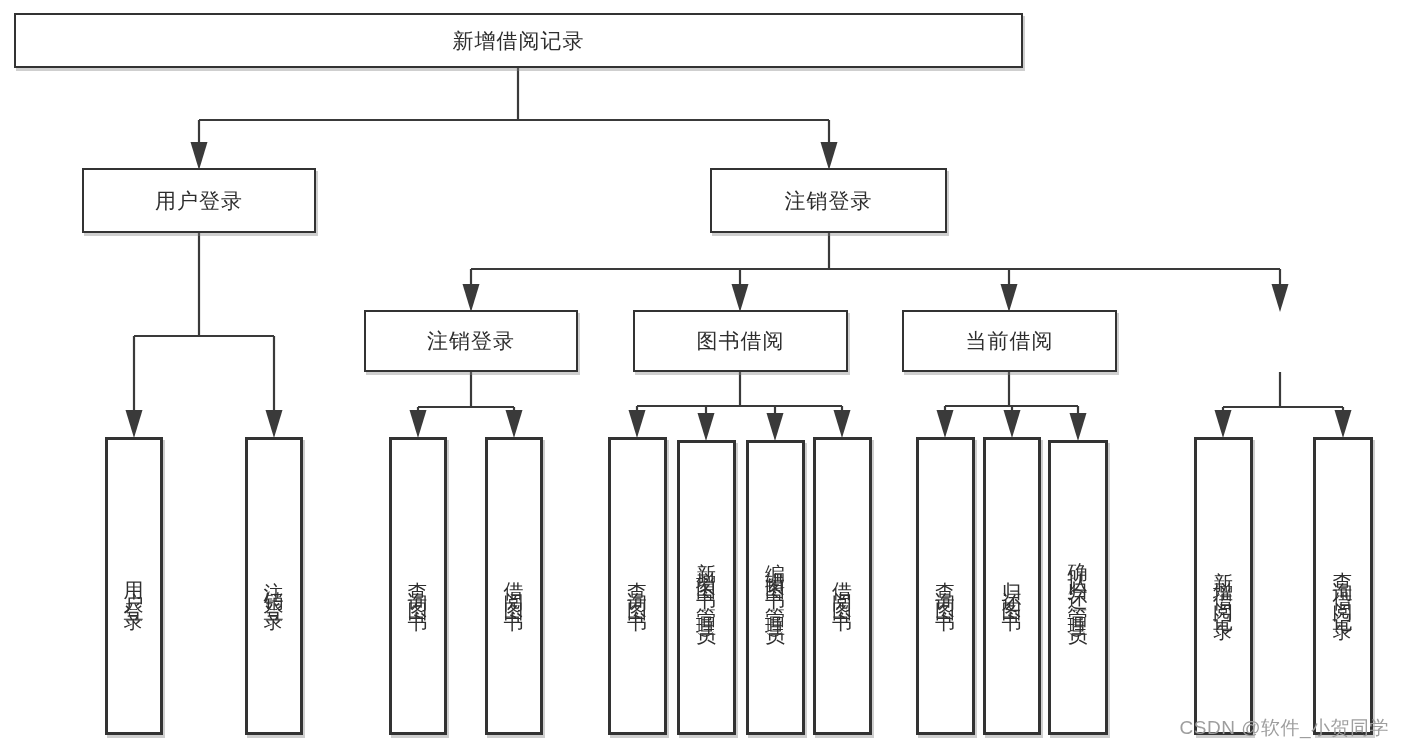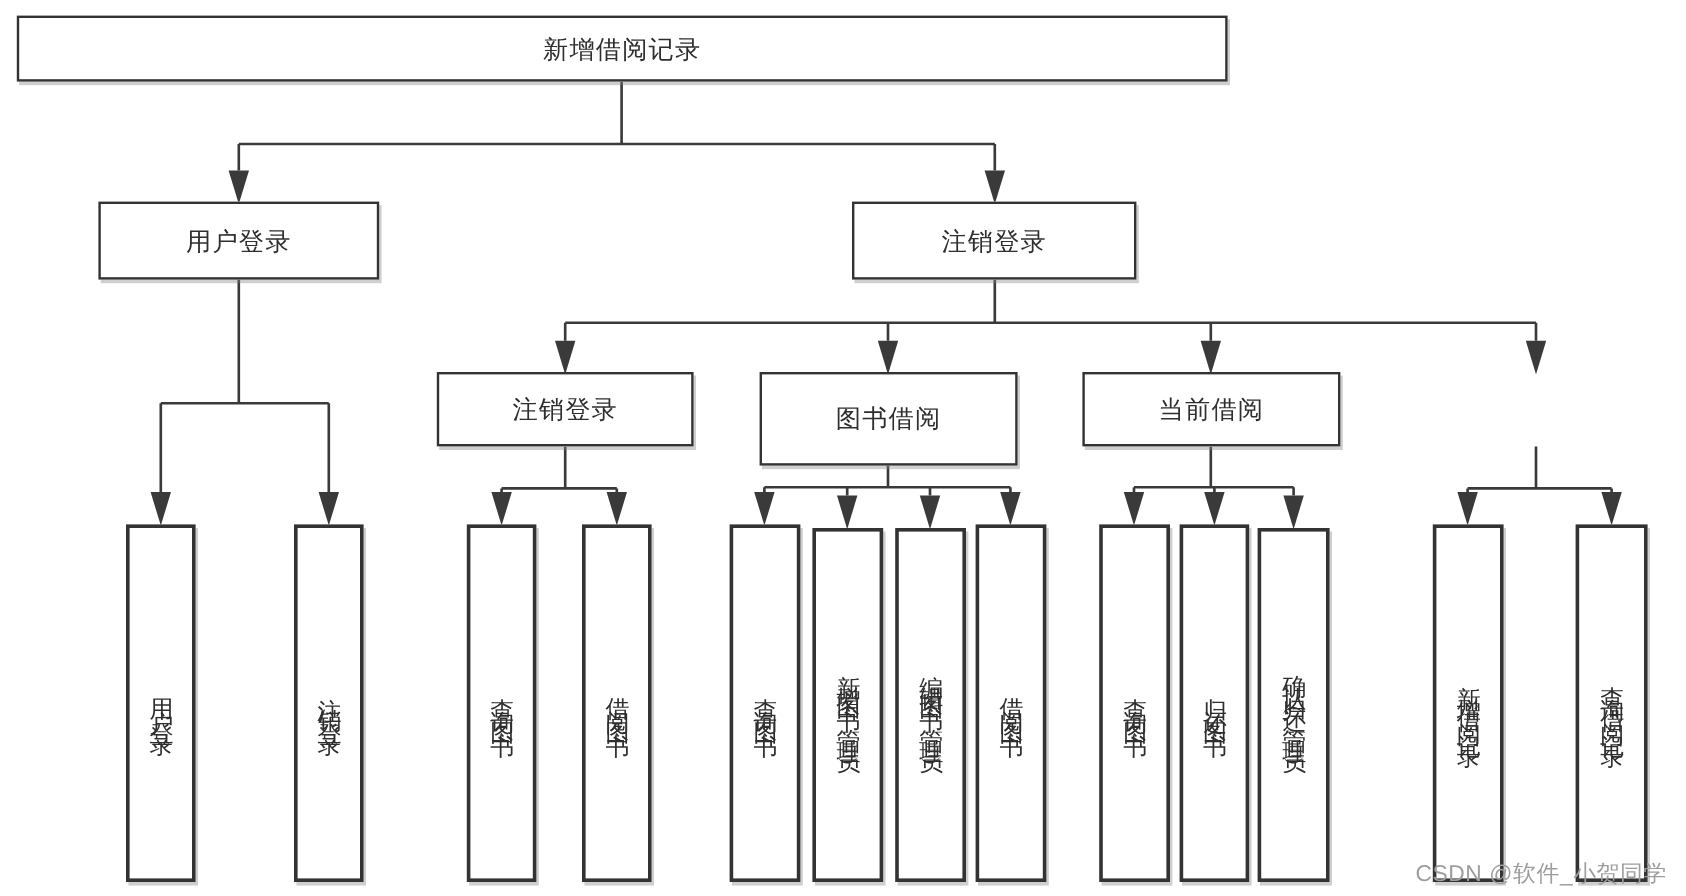--- a/index.html
+++ b/index.html
@@ -83,21 +83,21 @@
   <div class="node hnode" style="left:82px; top:168px; width:234px; height:65px;">
     <span>用户登录</span>
   </div>
   <div class="node hnode" style="left:710px; top:168px; width:237px; height:65px;">
     <span>注销登录</span>
   </div>
 
   <div class="node hnode" style="left:364px; top:310px; width:214px; height:62px;">
     <span>注销登录</span>
   </div>
-  <div class="node hnode" style="left:633px; top:310px; width:215px; height:78px;align-items:center;">
+  <div class="node hnode" style="left:633px; top:310px; width:215px; height:62px;align-items:center;">
     <span>图书借阅</span>
   </div>
   <div class="node hnode" style="left:902px; top:310px; width:215px; height:62px;">
     <span>当前借阅</span>
   </div>
 
   <div class="node leaf" style="left:105px; top:437px; width:58px; height:298px;">
     <span class="vtext">用户登录</span>
   </div>
   <div class="node leaf" style="left:245px; top:437px; width:58px; height:298px;">

